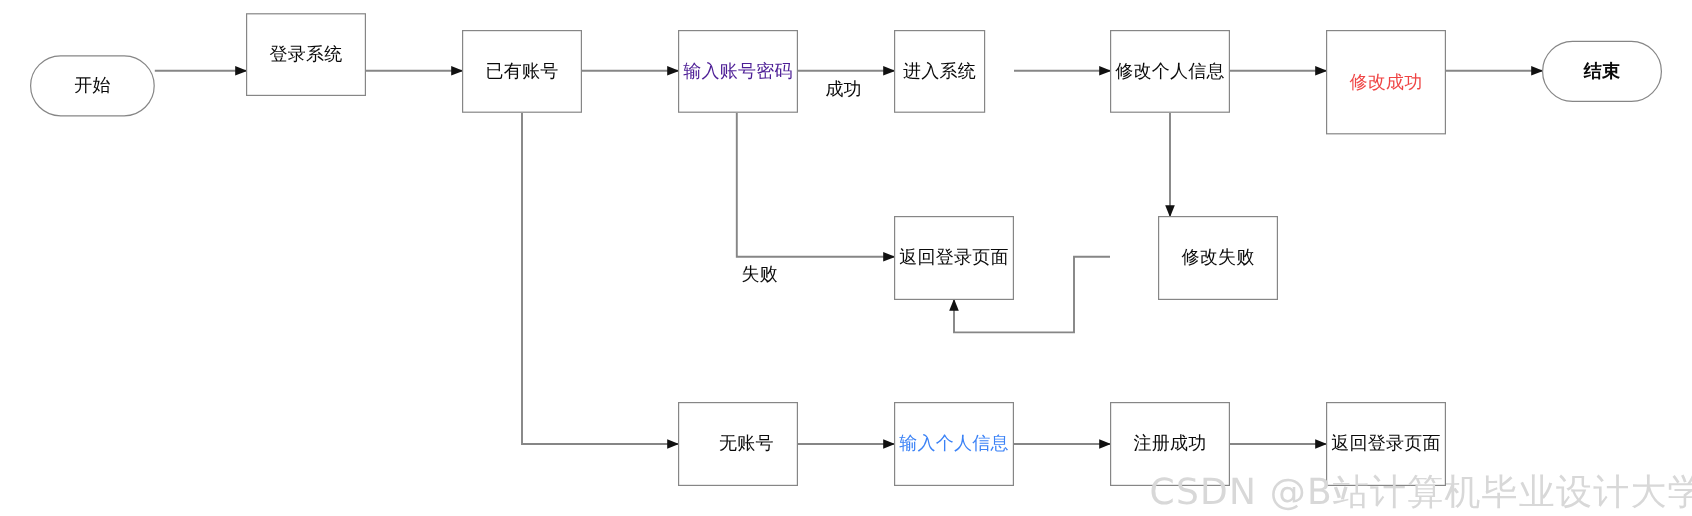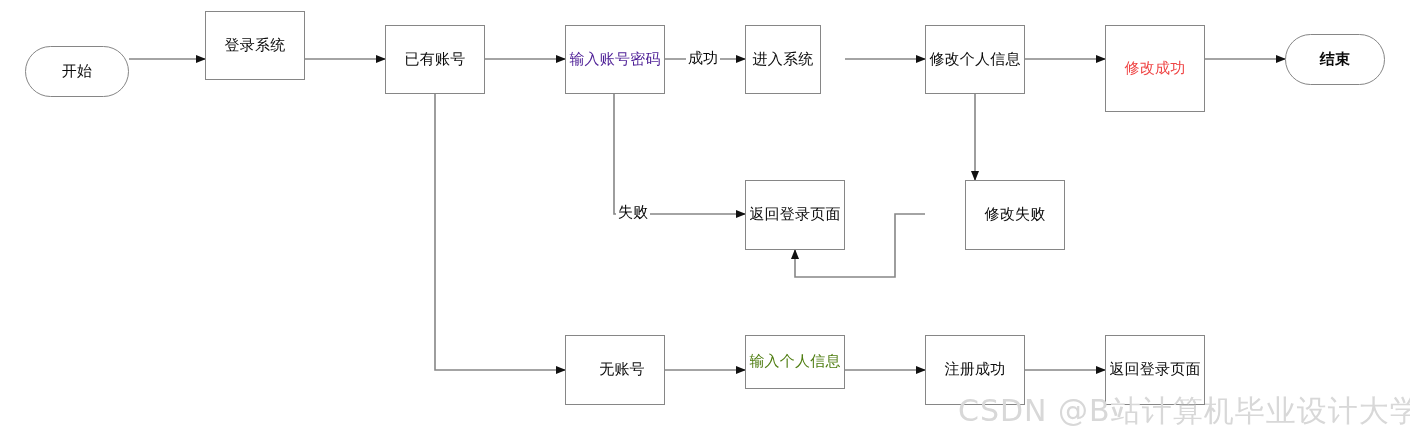--- a/index.html
+++ b/index.html
@@ -42,20 +42,21 @@
     border-radius: 26px;
   }
   .edge-label {
     position: absolute;
     background: #ffffff;
     color: #0a0a0a;
     font-size: 15px;
     line-height: 1;
     padding: 0 2px;
     white-space: nowrap;
+    margin-top: 16px;
   }
   #watermark {
     position: absolute;
     color: #d8d8d8;
     font-size: 30px;
     line-height: 1;
     white-space: nowrap;
     letter-spacing: 1px;
     pointer-events: none;
   }
@@ -116,21 +117,21 @@
       </div>
       <div class="node" style="left: 745px; top: 180px; width: 100px; height: 70px; border-color: rgb(134, 134, 134); color: rgb(10, 10, 10);">
         <span>返回登录页面</span>
       </div>
       <div class="node" style="left: 925px; top: 180px; width: 100px; height: 70px; border-color: rgb(134, 134, 134); color: rgb(10, 10, 10); margin-left: 40px;">
         <span>修改失败</span>
       </div>
       <div class="node" style="left: 565px; top: 335px; width: 100px; height: 70px; border-color: rgb(134, 134, 134); color: rgb(10, 10, 10); padding-left: 14px;">
         <span>无账号</span>
       </div>
-      <div class="node" style="left: 745px; top: 335px; width: 100px; height: 54px; border-color: rgb(134, 134, 134); color: #4d7c0f;">
+      <div class="node" style="left: 745px; top: 335px; width: 100px; height: 70px; border-color: rgb(134, 134, 134); color: #3b82f6;">
         <span>输入个人信息</span>
       </div>
       <div class="node" style="left: 925px; top: 335px; width: 100px; height: 70px; border-color: rgb(134, 134, 134); color: rgb(10, 10, 10);">
         <span>注册成功</span>
       </div>
       <div class="node" style="left: 1105px; top: 335px; width: 100px; height: 70px; border-color: rgb(134, 134, 134); color: rgb(10, 10, 10);">
         <span>返回登录页面</span>
       </div>
     </div>
 

